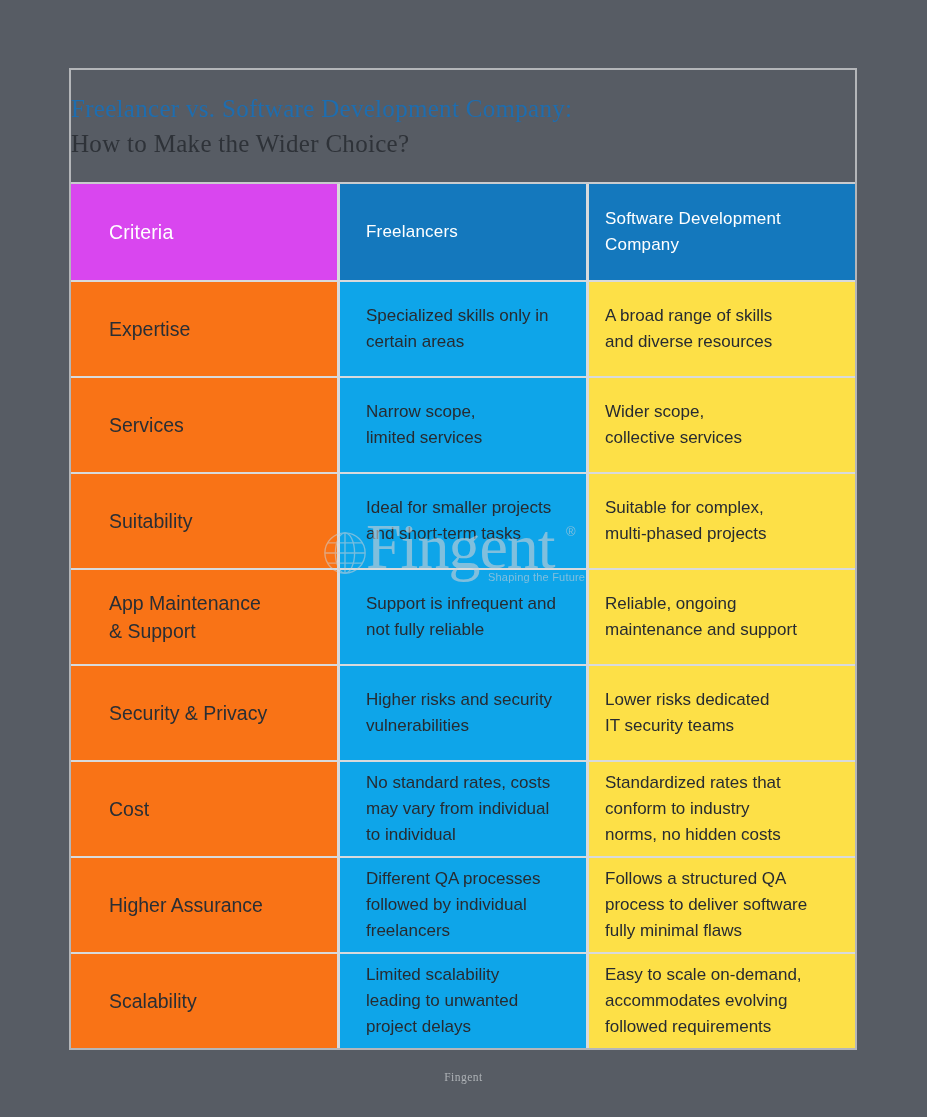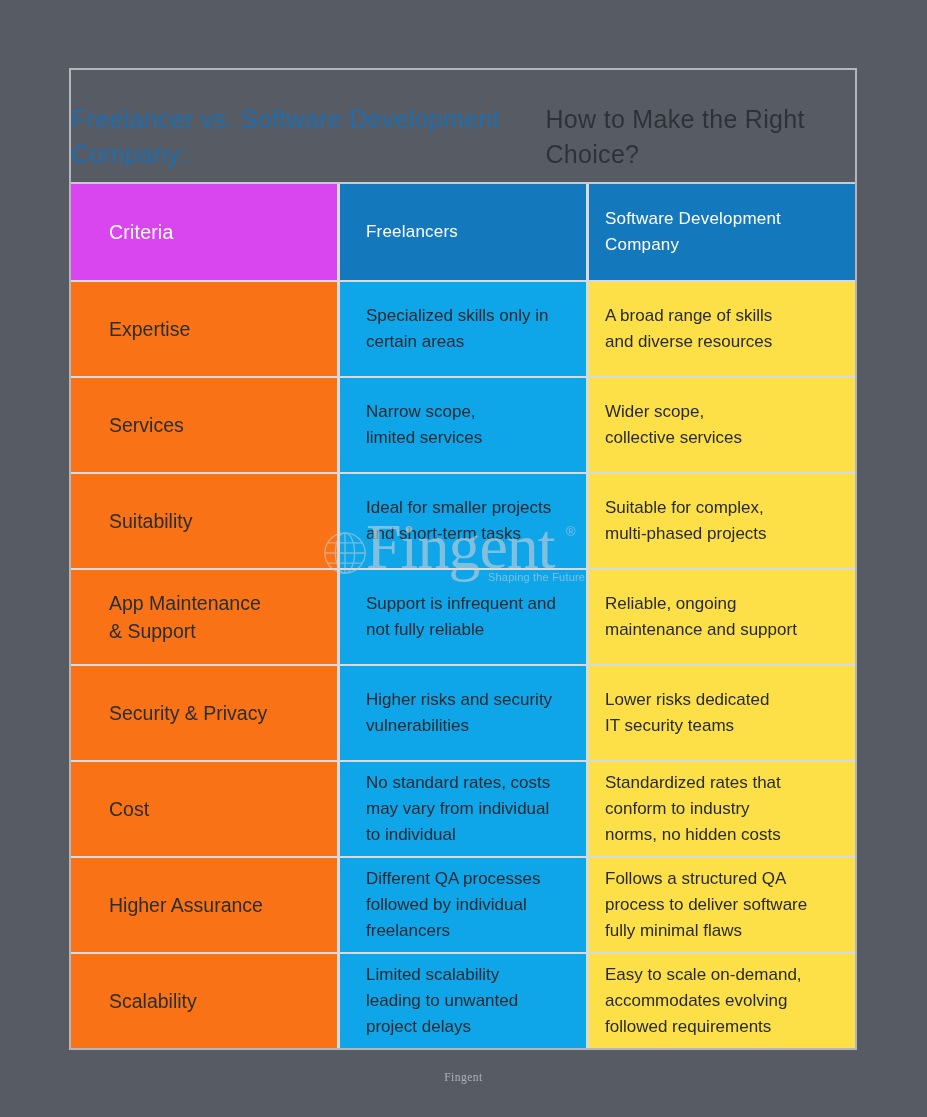--- a/index.html
+++ b/index.html
@@ -12,22 +12,23 @@
   }
   .container {
     position:absolute; left:69px; top:68px;
     width:788px;
     border:2px solid #B4B6B9;
     background:#575C64;
   }
   .title-box {
     height:114px;
     border-bottom:2px solid #C9CBCE;
-    display:flex; flex-direction:row; align-items:center;
+    display:flex; flex-direction:column; align-items:flex-start;
     padding-top:21px;
+    font-family:Liberation Serif, serif;
   }
   .title-line1 {
     color:#1E6DAF; font-size:25px; line-height:35px; letter-spacing:.3px;
   }
   .title-line2 {
     color:#2E3238; font-size:25px; line-height:35px; letter-spacing:.3px;
   }
   .grid {
     display:grid;
     grid-template-columns:266px 246px 266px;
@@ -77,21 +78,21 @@
     font-size:11.5px; color:#AEB2B6; letter-spacing:.5px;
   }
 </style>
 </head>
 <body>
 
 <div class="container">
 
   <div class="title-box">
     <div class="title-line1">Freelancer vs. Software Development Company:</div>
-    <div class="title-line2">How to Make the Right Choice?</div>
+    <div class="title-line2">How to Make the Wider Choice?</div>
   </div>
 
   <div class="grid">
 
     <div class="row">
       <div class="cell hcell c1" style="background:#d946ef;color:#fff">Criteria</div>
       <div class="cell hcell c2" style="background:#1478BD;color:#fff">Freelancers</div>
       <div class="cell hcell c3" style="background:#1478BD;color:#fff">Software Development Company</div>
     </div>
 

